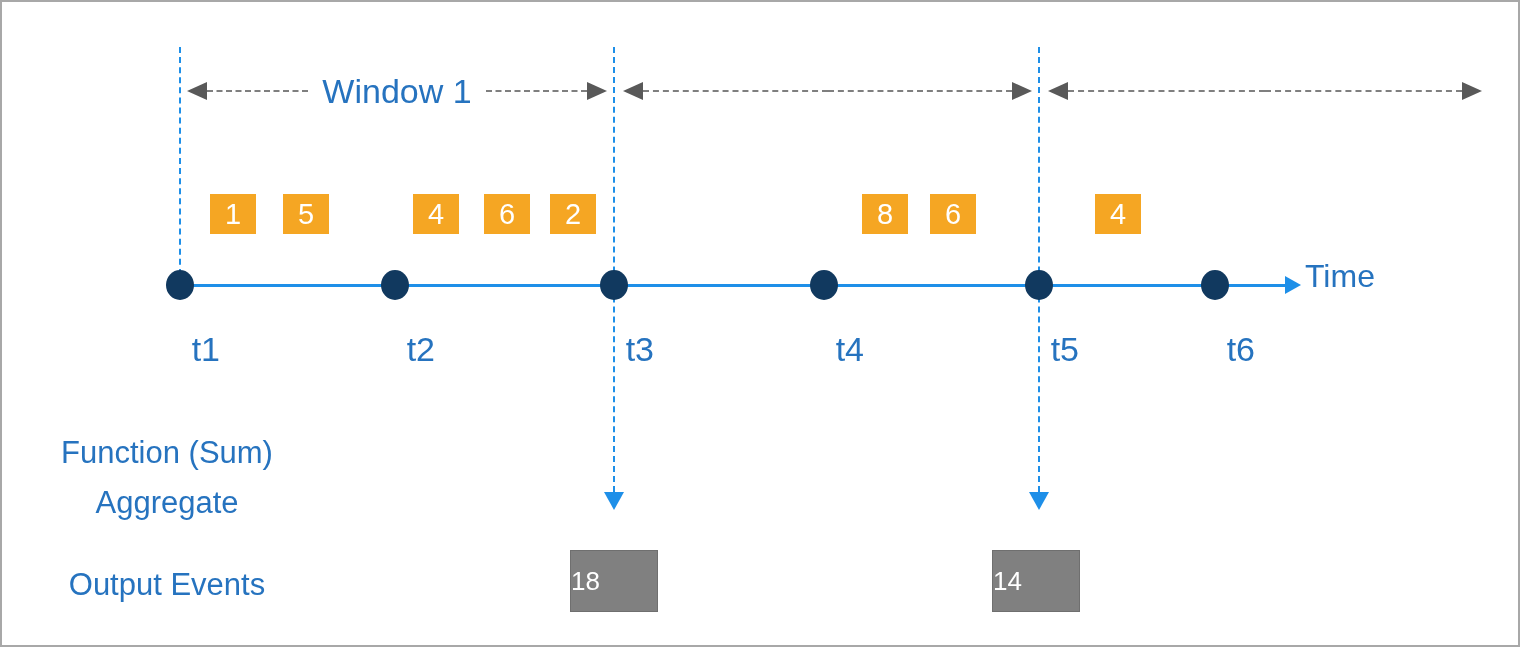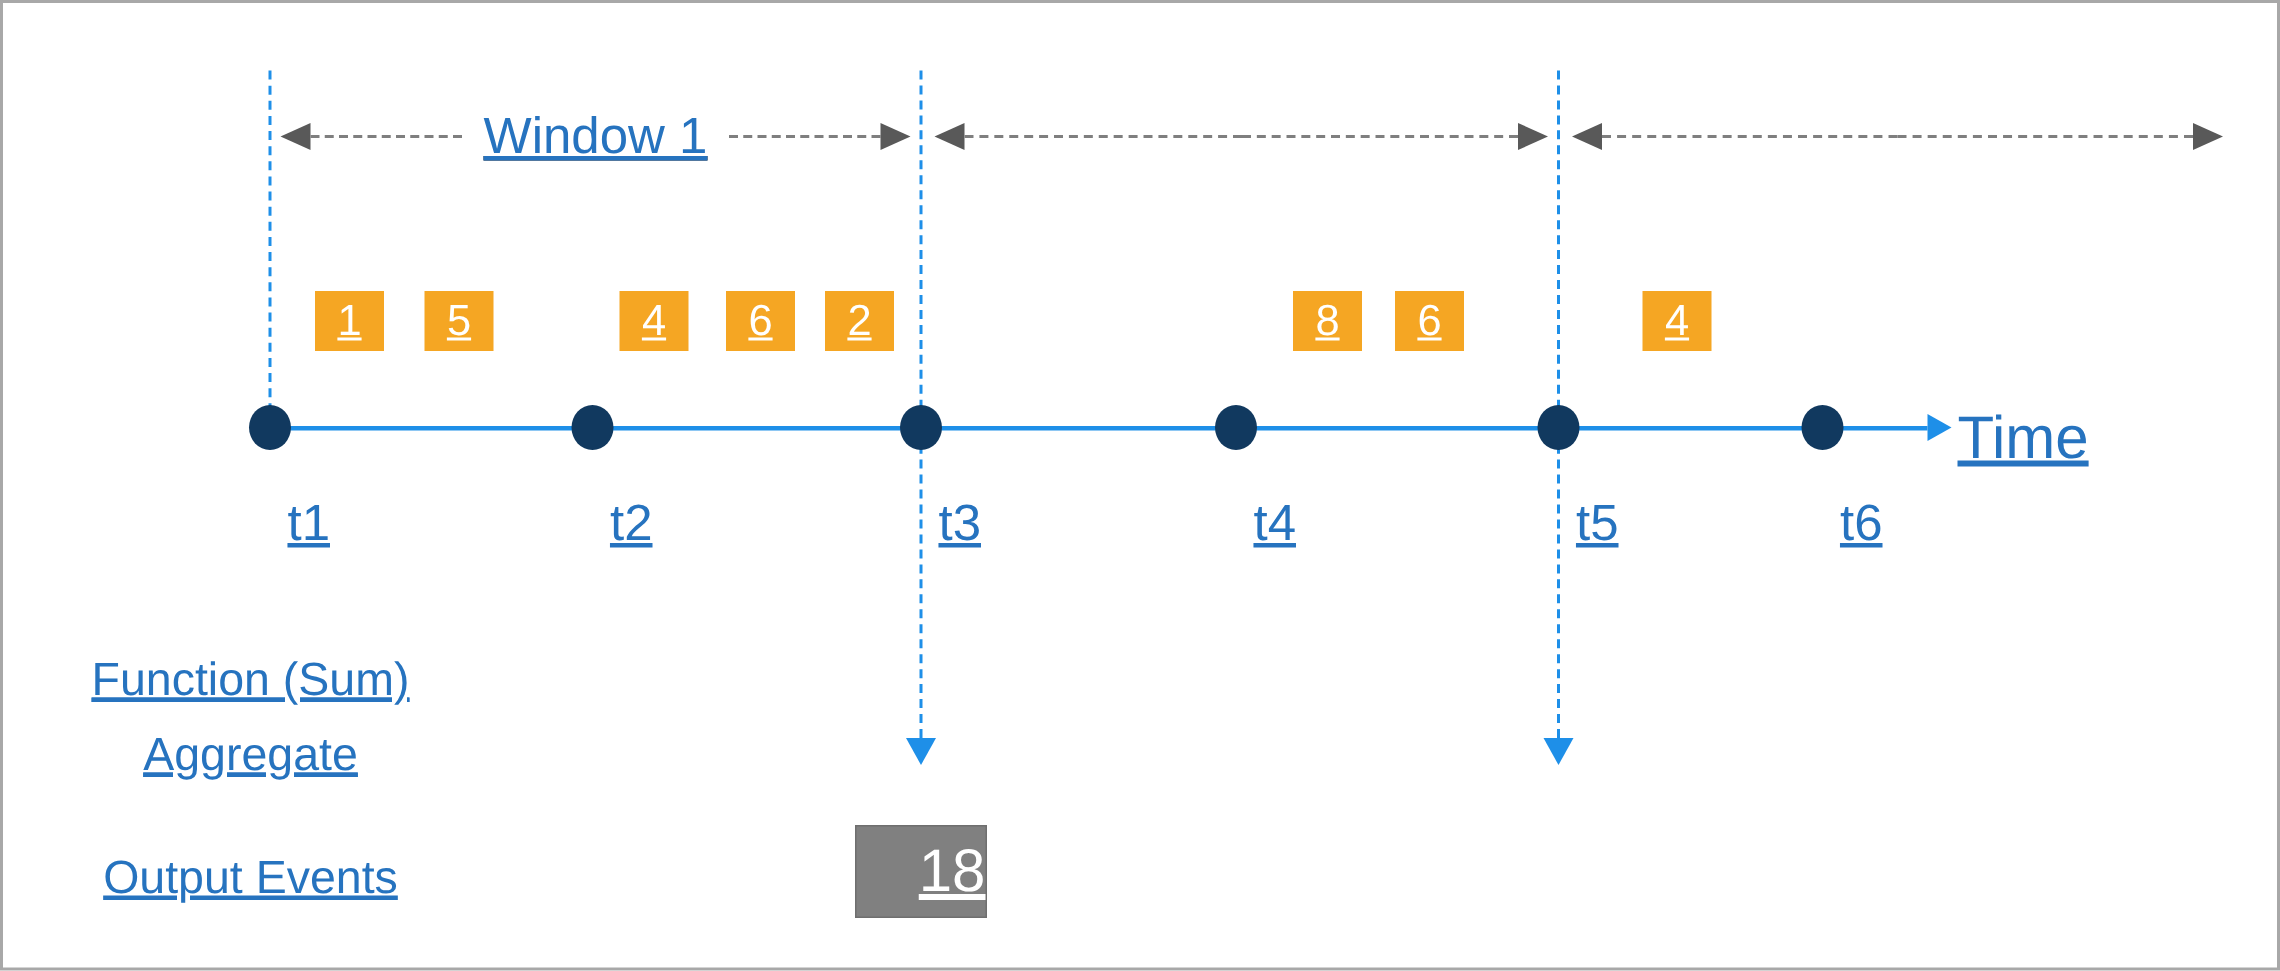--- a/index.html
+++ b/index.html
@@ -4,21 +4,21 @@
 <style>
   :root{
     --accent-blue:#1E8FE8;
     --label-blue:#2673BF;
     --dot-navy:#11395F;
     --event-orange:#F5A623;
     --output-gray:#808080;
     --arrow-gray:#595959;
     --dash-gray:#7F7F7F;
   }
-  *{margin:0;padding:0;box-sizing:border-box;text-decoration:underline;}
+  *{margin:0;padding:0;box-sizing:border-box;}
   body{background:#fff;font-family:"Liberation Sans", sans-serif;}
   .diagram{
     position:relative;
     width:1520px;height:647px;
     background:#fff;
     border:2px solid #A8A8A8;
     overflow:hidden;
     font-weight:300;
   }
   
@@ -86,22 +86,22 @@
   }
   .tick-label{
     position:absolute;
     top:328px;width:80px;
     text-align:right;
     font-size:34px;
     color:var(--label-blue);
   }
   .time-label{
     position:absolute;
-    left:1303px;top:268px;
-    font-size:40px;
+    left:1303px;top:256px;
+    font-size:32px;
     color:var(--label-blue);
     white-space:nowrap;
   }
   .down-arrow{
     position:absolute;
     top:490px;
     border-left:10px solid transparent;
     border-right:10px solid transparent;
     border-top:18px solid var(--accent-blue);
     width:0;height:0;
@@ -113,22 +113,22 @@
     font-size:31px;
     color:var(--label-blue);
     line-height:50px;
   }
   .output-box{
     position:absolute;
     top:548px;width:88px;height:62px;
     background:var(--output-gray);
     border:1px solid #6F6F6F;
     color:#fff;
-    font-size:40px;line-height:60px;
-    text-align:right;
+    font-size:26px;line-height:60px;
+    text-align:left;
   }
 </style>
 </head>
 <body>
 
 <div class="diagram">
 
   <div class="vline" style="left:177px;top:45px;height:238px;"></div>
   <div class="vline" style="left:611px;top:45px;height:445px;"></div>
   <div class="vline" style="left:1036px;top:45px;height:445px;"></div>
@@ -184,14 +184,15 @@
   <div class="down-arrow" style="left:602px;"></div>
   <div class="down-arrow" style="left:1027px;"></div>
 
   <div class="side-label" style="top:426px;">
     <div>Function (Sum)</div>
     <div>Aggregate</div>
   </div>
   <div class="side-label" style="top:558px;">Output Events</div>
 
   <div class="output-box" style="left:568px;">18</div>
+  <div class="output-box" style="left:990px;">14</div>
 
 </div>
 
 </body></html>

